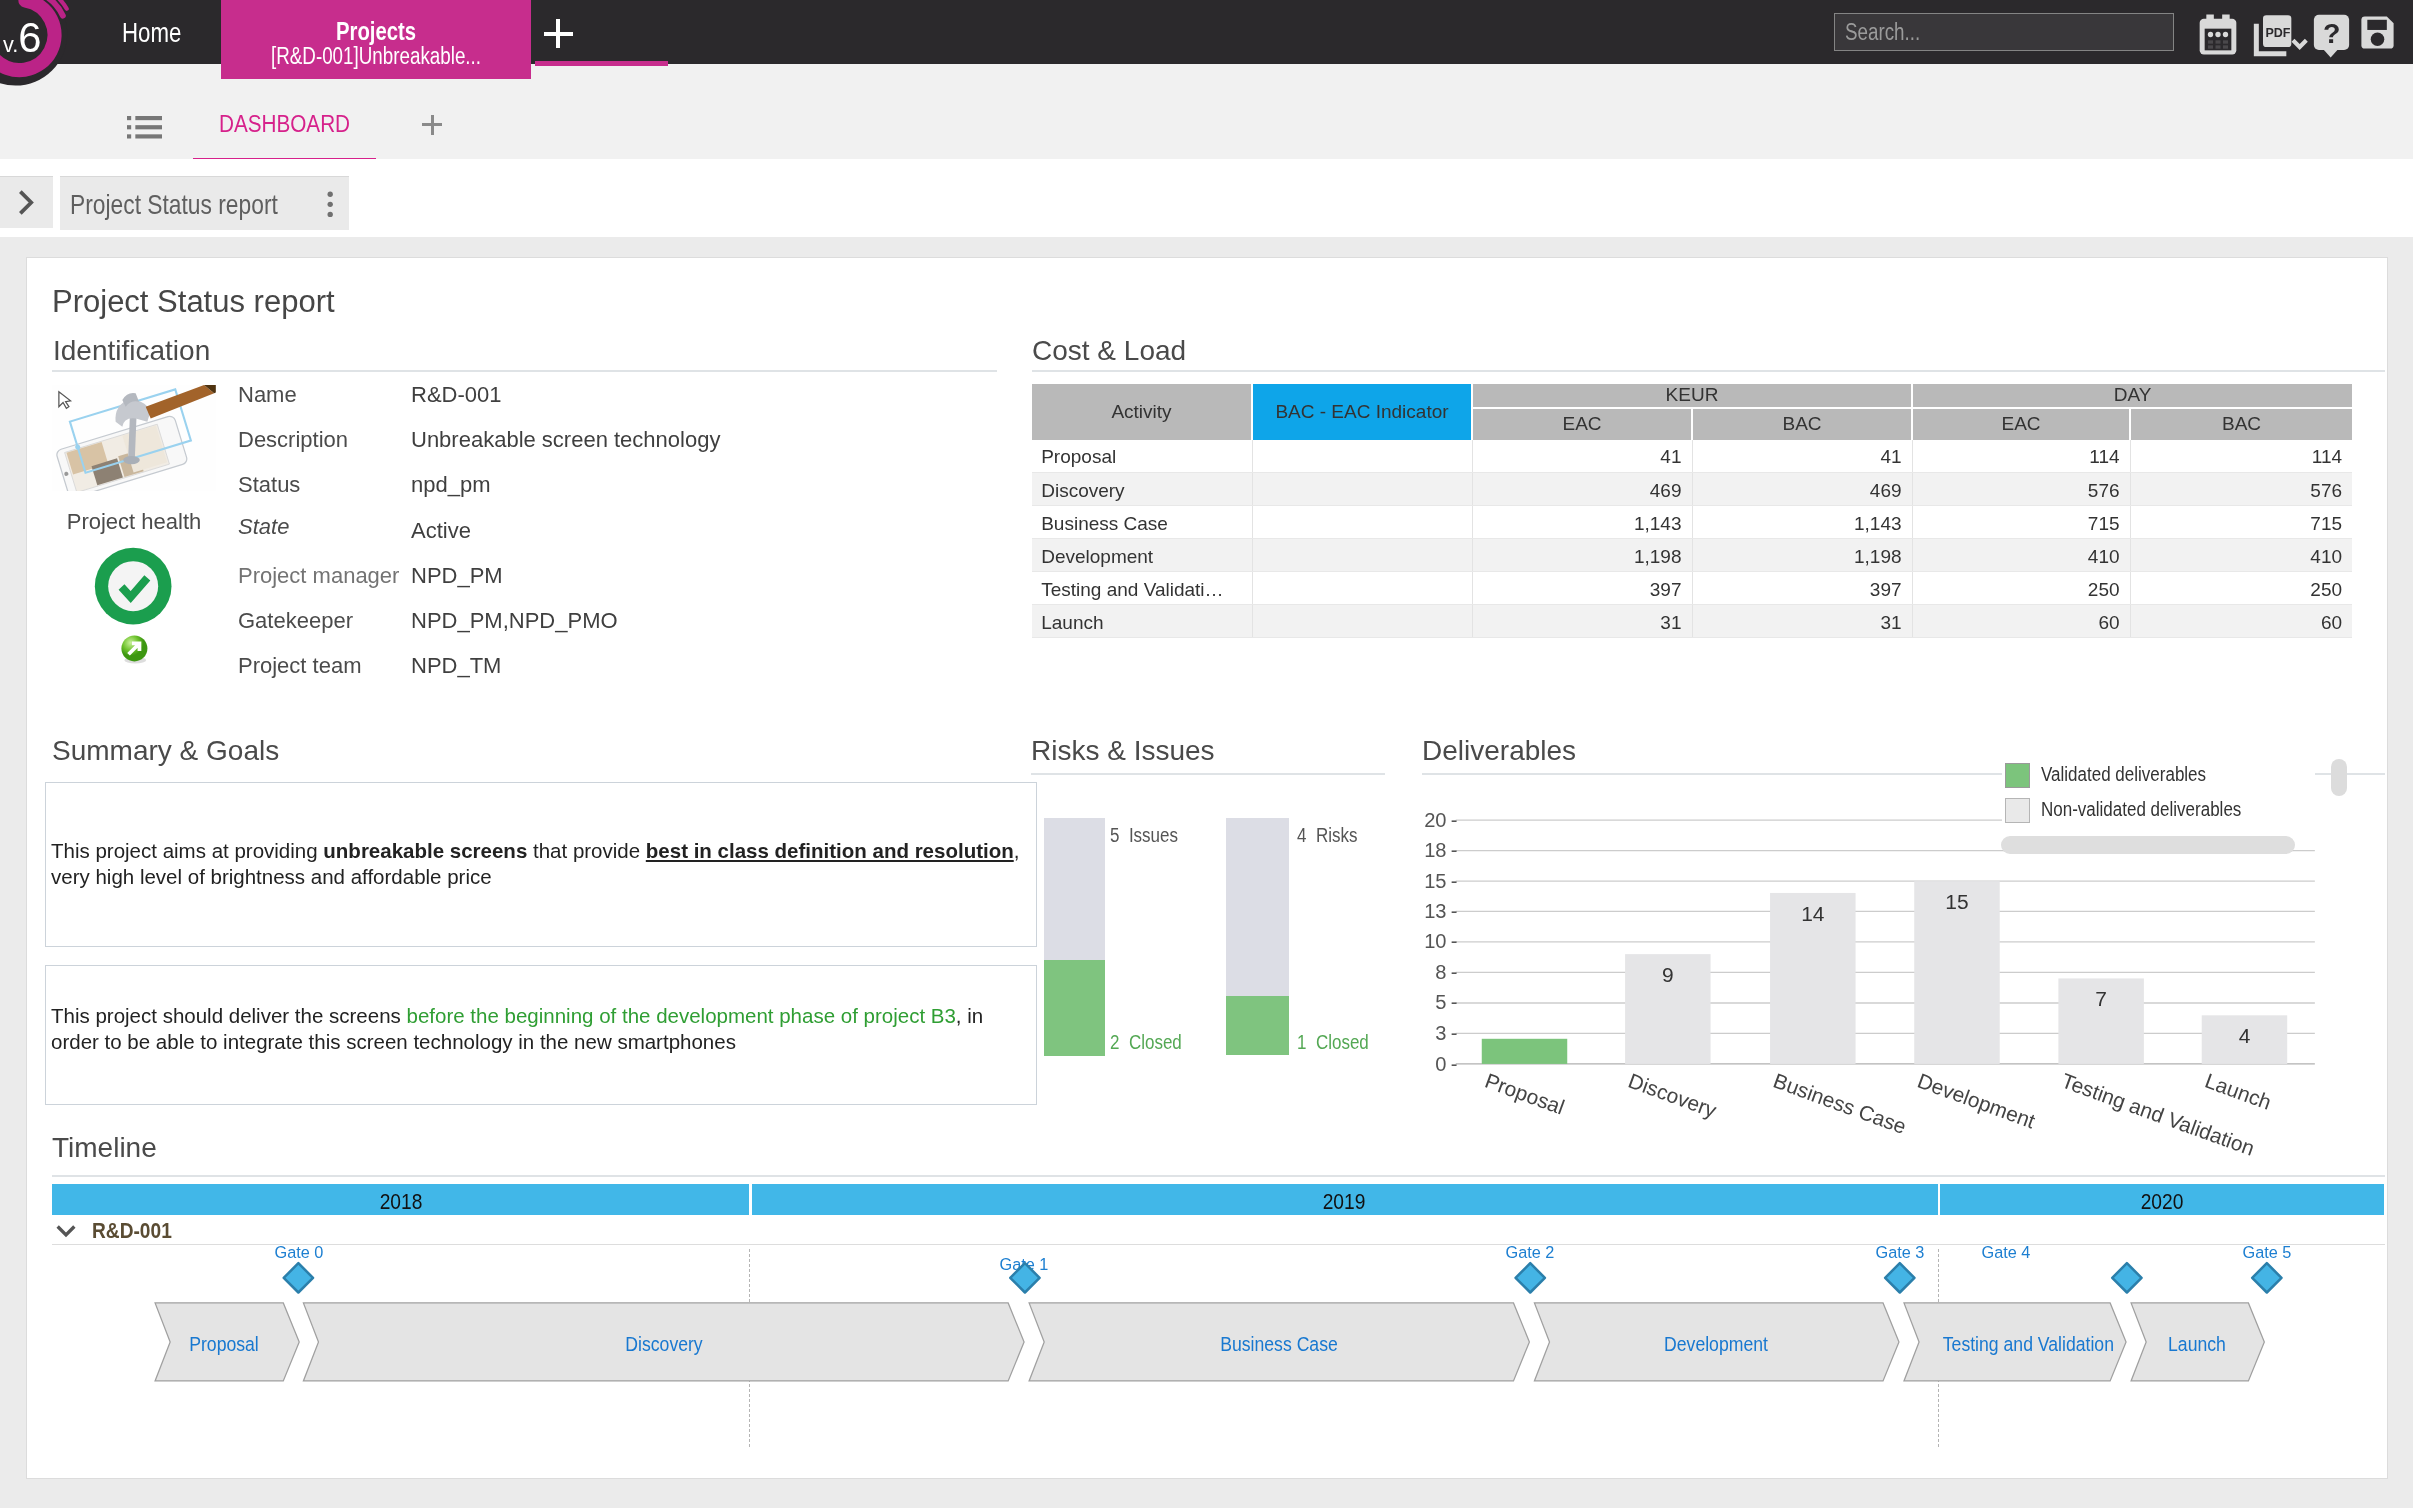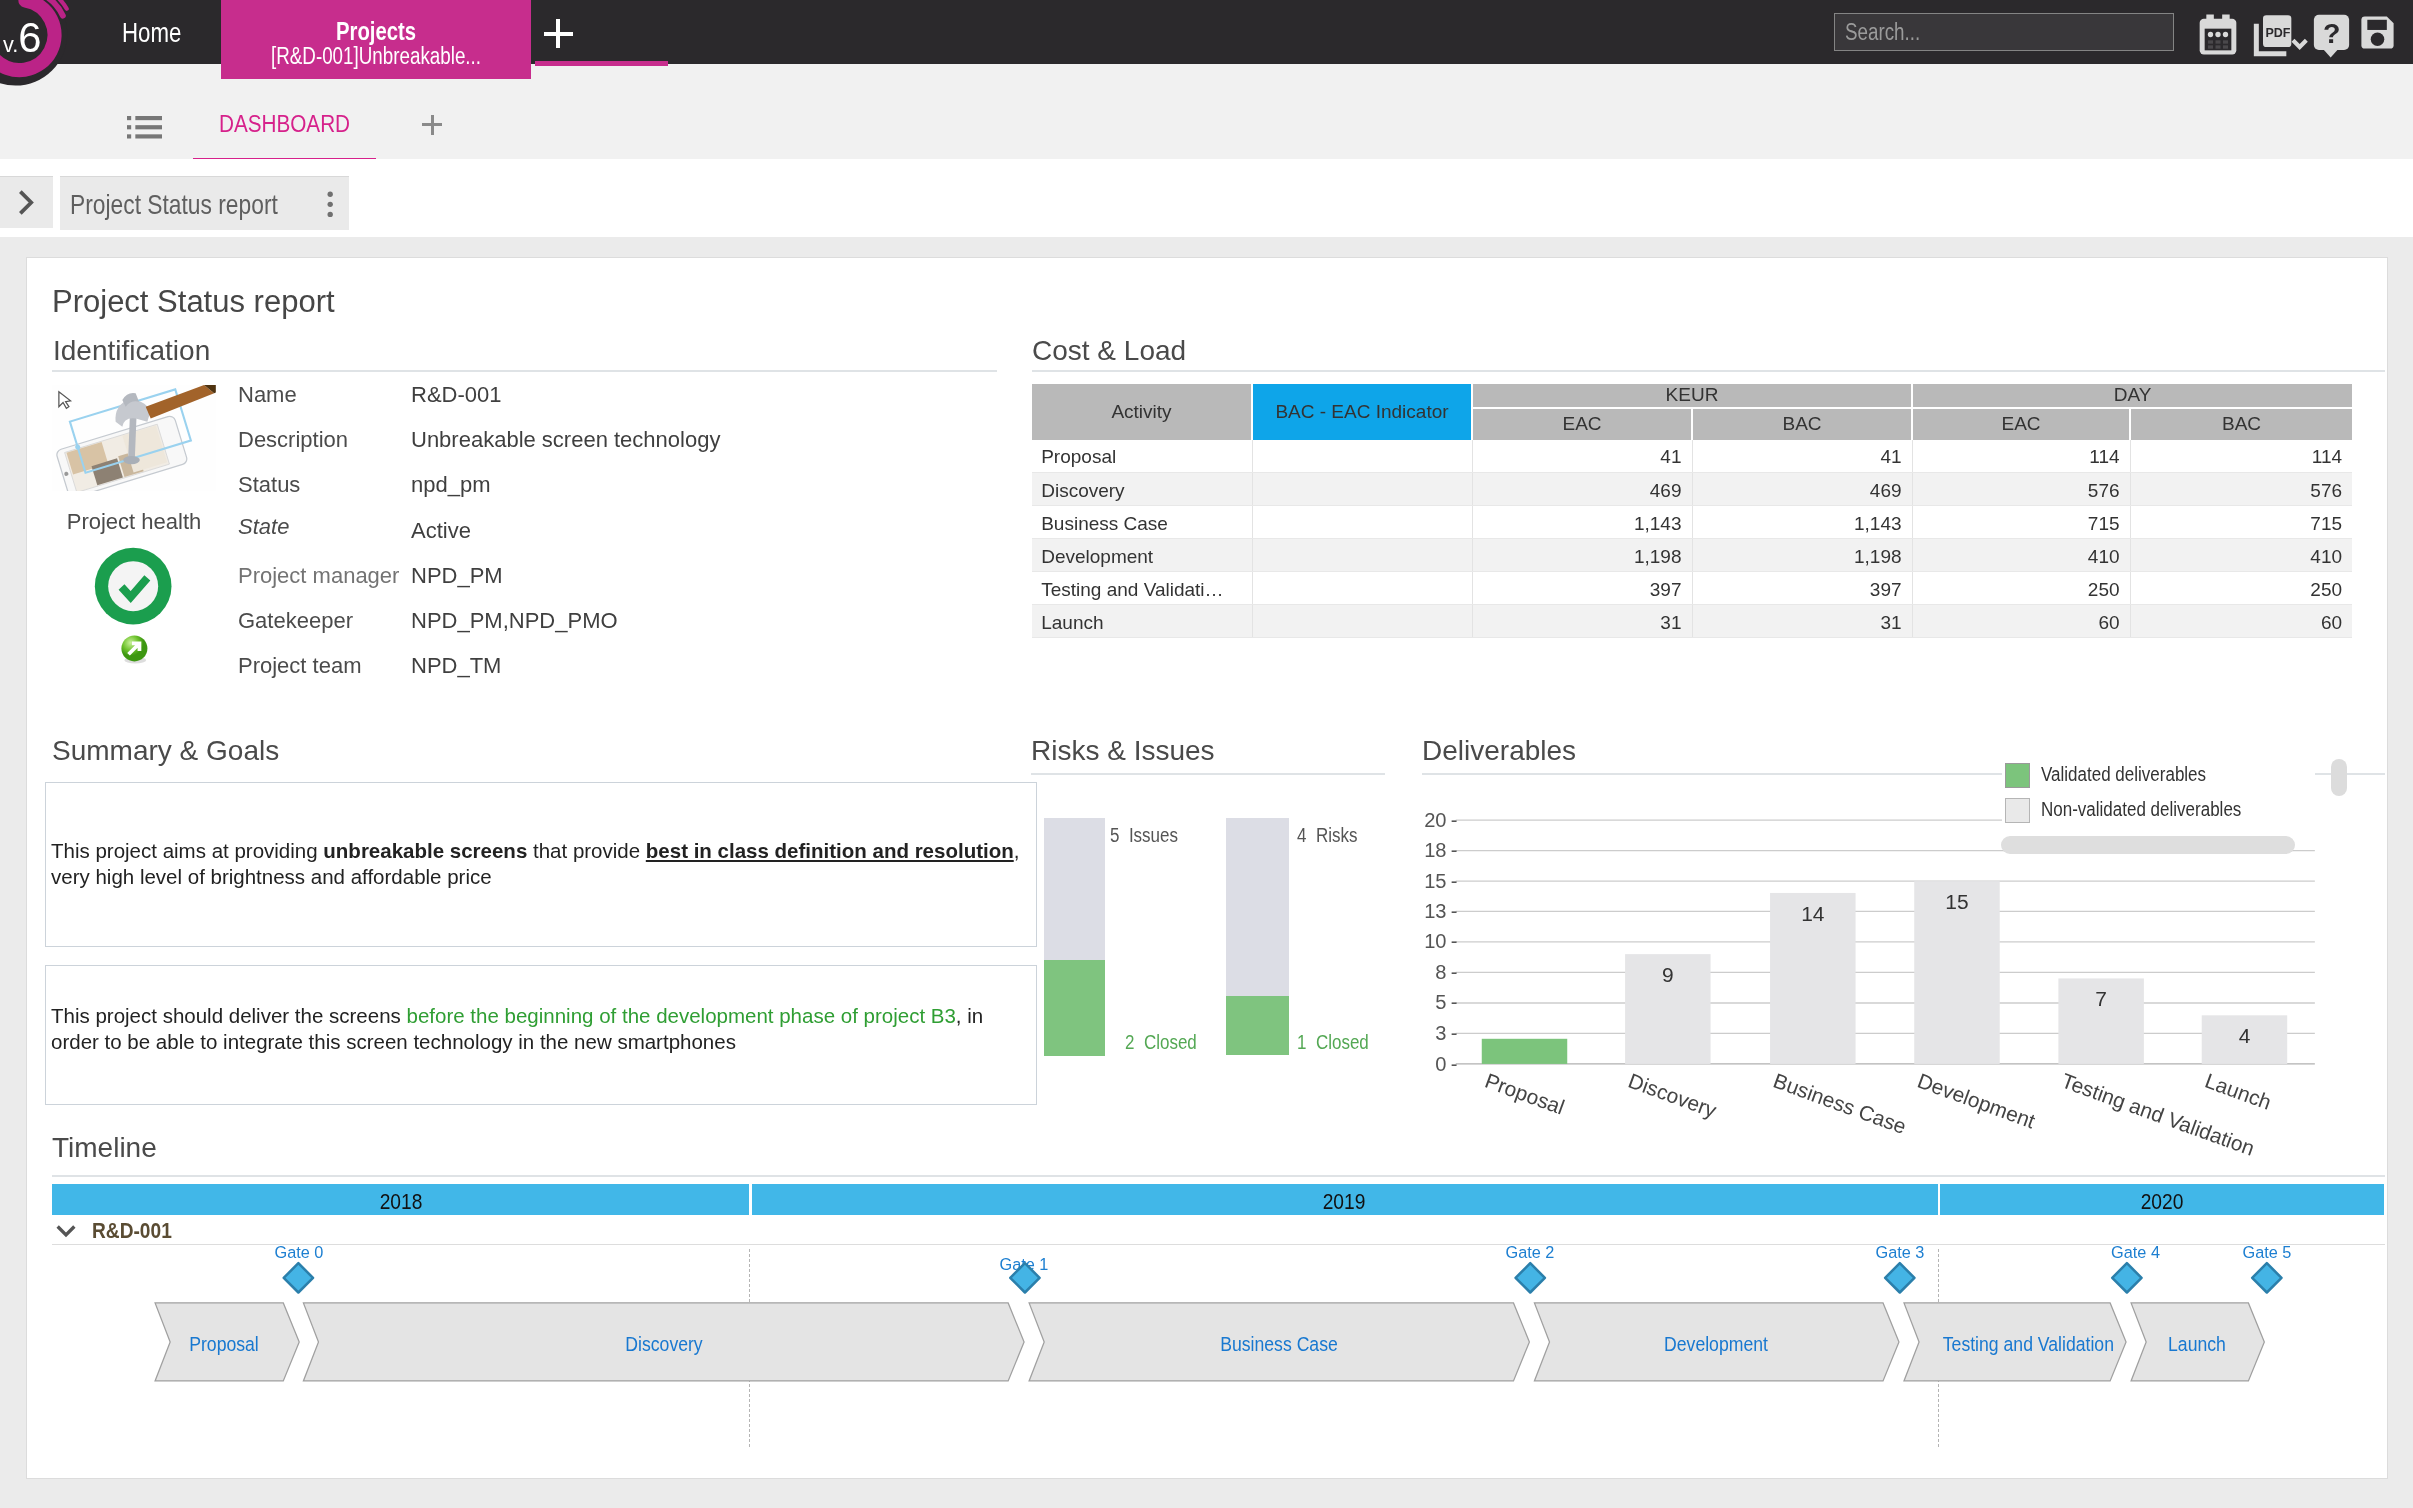--- a/index.html
+++ b/index.html
@@ -248,21 +248,21 @@
 <div class="abs" style="left:45px;top:965px;width:992px;height:140px;border:0.8px solid #ccd3da;"></div>
 <div class="abs" style="left:51px;top:1003px;width:997px;font-size:20.5px;line-height:26px;color:#222;">This project should deliver the screens <span style="color:#2f9e33;">before the beginning of the development phase of project B3</span>, in<br>order to be able to integrate this screen technology in the new smartphones</div>
 
 <div class="abs lh1" style="left:1031px;top:737px;font-size:28px;color:#4a4a4a;">Risks &amp; Issues</div>
 <div class="abs" style="left:1031px;top:773px;width:354px;height:1.7px;background:#dfe3e6;"></div>
 <div class="abs" style="left:1044px;top:818px;width:61px;height:237px;background:#dcdde5;"></div>
 <div class="abs" style="left:1044px;top:960px;width:61px;height:96px;background:#7fc47f;"></div>
 <div class="abs" style="left:1226px;top:818px;width:63px;height:237px;background:#dcdde5;"></div>
 <div class="abs" style="left:1226px;top:996px;width:63px;height:59px;background:#7fc47f;"></div>
 <div class="abs lh1" style="left:1110px;top:825px;font-size:20px;color:#555;"><span class="cL" style="transform:scaleX(0.85);">5&nbsp;&nbsp;Issues</span></div>
-<div class="abs lh1" style="left:1110px;top:1032px;font-size:20px;color:#54a854;margin-left:15px;"><span class="cL" style="transform:scaleX(0.85);">2&nbsp;&nbsp;Closed</span></div>
+<div class="abs lh1" style="left:1110px;top:1032px;font-size:20px;color:#54a854;"><span class="cL" style="transform:scaleX(0.85);">2&nbsp;&nbsp;Closed</span></div>
 <div class="abs lh1" style="left:1297px;top:825px;font-size:20px;color:#555;"><span class="cL" style="transform:scaleX(0.85);">4&nbsp;&nbsp;Risks</span></div>
 <div class="abs lh1" style="left:1297px;top:1032px;font-size:20px;color:#54a854;"><span class="cL" style="transform:scaleX(0.85);">1&nbsp;&nbsp;Closed</span></div>
 
 <div class="abs lh1" style="left:1422px;top:737px;font-size:28px;color:#4a4a4a;">Deliverables</div>
 <div class="abs" style="left:1422px;top:773px;width:963px;height:1.7px;background:#dfe3e6;"></div>
 <div class="abs" style="left:2002px;top:753px;width:313px;height:75px;background:#fff;z-index:1;"></div>
 <div class="abs" style="left:2005px;top:763px;width:25px;height:25px;background:#7cc47c;border:0.8px solid #9a9a9a;z-index:2;"></div>
 <div class="abs lh1" style="left:2041px;top:764px;font-size:20px;color:#333;z-index:2;"><span class="cL" style="transform:scaleX(0.85);">Validated deliverables</span></div>
 <div class="abs" style="left:2005px;top:798px;width:25px;height:25px;background:#e9e9e9;border:0.8px solid #b5b5b5;z-index:2;"></div>
 <div class="abs lh1" style="left:2041px;top:799px;font-size:20px;color:#333;z-index:2;"><span class="cL" style="transform:scaleX(0.85);">Non-validated deliverables</span></div>
@@ -338,21 +338,21 @@
   </svg>
 <div class="abs lh1" style="left:92px;top:1220px;font-size:22px;font-weight:bold;color:#5a4c33;"><span class="cL" style="transform:scaleX(0.87);">R&amp;D-001</span></div>
 <div class="abs" style="left:52px;top:1244px;width:2333px;height:0.8px;background:#dddddd;"></div>
 <div class="abs" style="left:749px;top:1249px;width:0;height:198px;border-left:1.7px dashed #b5b5b5;"></div>
 <div class="abs" style="left:1938px;top:1249px;width:0;height:198px;border-left:1.7px dashed #b5b5b5;"></div>
 
 <div class="abs lh1 cC" style="left:215px;top:1244px;width:168px;text-align:center;font-size:16.3px;color:#1d7fd1;">Gate 0</div>
 <div class="abs lh1 cC" style="left:940px;top:1244px;width:168px;text-align:center;font-size:16.3px;color:#1d7fd1;margin-top:12px;">Gate 1</div>
 <div class="abs lh1 cC" style="left:1446px;top:1244px;width:168px;text-align:center;font-size:16.3px;color:#1d7fd1;">Gate 2</div>
 <div class="abs lh1 cC" style="left:1816px;top:1244px;width:168px;text-align:center;font-size:16.3px;color:#1d7fd1;">Gate 3</div>
-<div class="abs lh1 cC" style="left:1992px;top:1244px;width:168px;text-align:right;font-size:16.3px;color:#1d7fd1;">Gate 4</div>
+<div class="abs lh1 cC" style="left:1922px;top:1244px;width:168px;text-align:center;font-size:16.3px;color:#1d7fd1;">Gate 4</div>
 <div class="abs lh1 cC" style="left:2183px;top:1244px;width:168px;text-align:center;font-size:16.3px;color:#1d7fd1;">Gate 5</div>
 <svg class="abs" style="left:52px;top:1219px;" width="2333" height="235" viewBox="0 0 2784 280">
   <g fill="#44b4e5" stroke="#2b7fab" stroke-width="3" stroke-linejoin="round">
     <path d="M 294 52.5 l 17.5 17.5 l -17.5 17.5 l -17.5 -17.5 Z"></path>
     <path d="M 1161 52.5 l 17.5 17.5 l -17.5 17.5 l -17.5 -17.5 Z"></path>
     <path d="M 1764 52.5 l 17.5 17.5 l -17.5 17.5 l -17.5 -17.5 Z"></path>
     <path d="M 2205 52.5 l 17.5 17.5 l -17.5 17.5 l -17.5 -17.5 Z"></path>
     <path d="M 2476 52.5 l 17.5 17.5 l -17.5 17.5 l -17.5 -17.5 Z"></path>
     <path d="M 2643 52.5 l 17.5 17.5 l -17.5 17.5 l -17.5 -17.5 Z"></path>
   </g>

